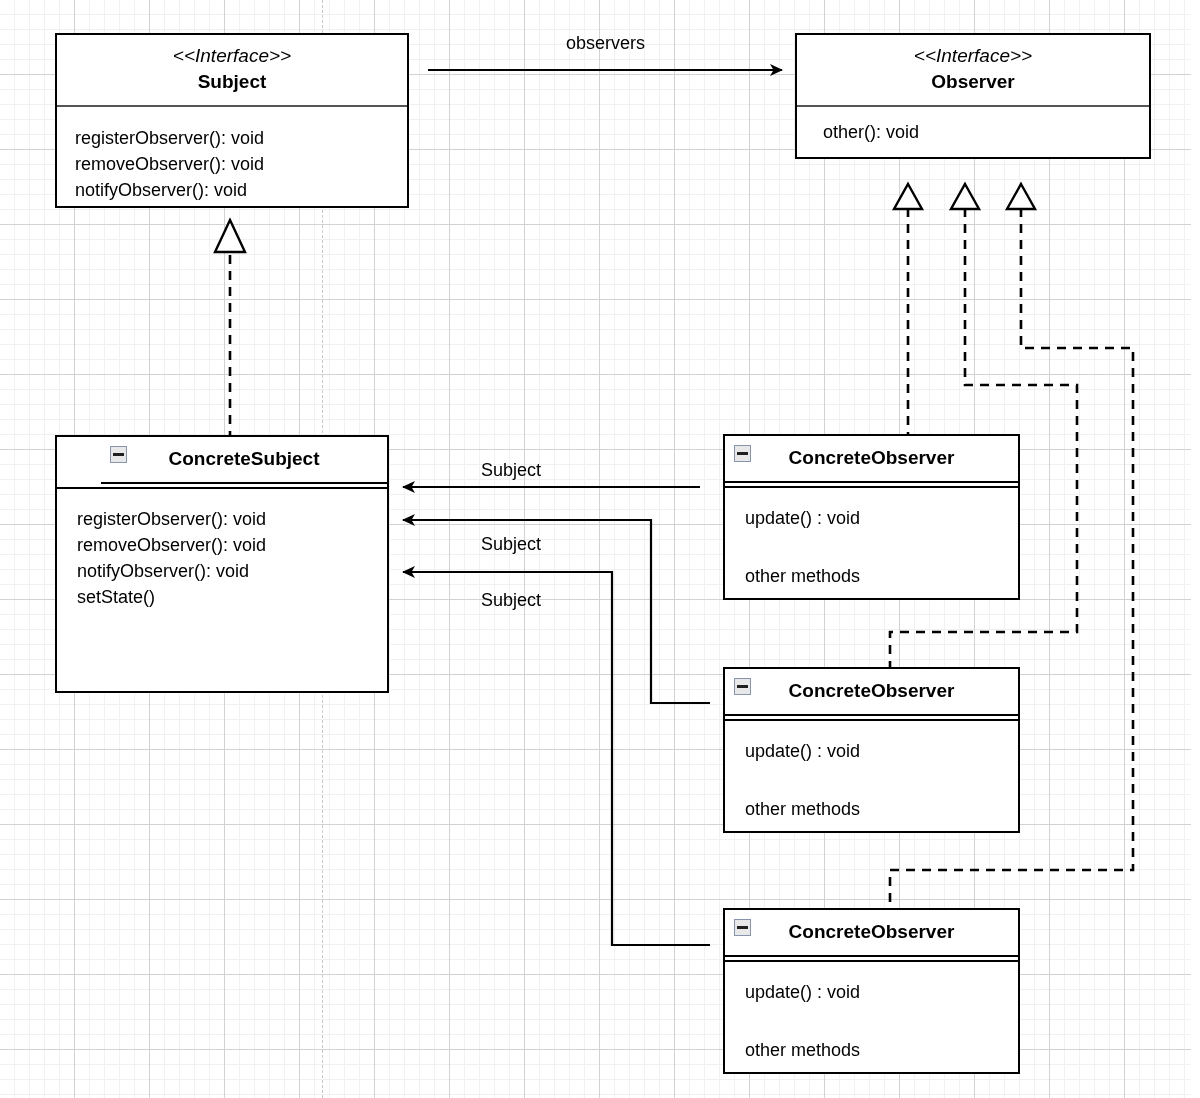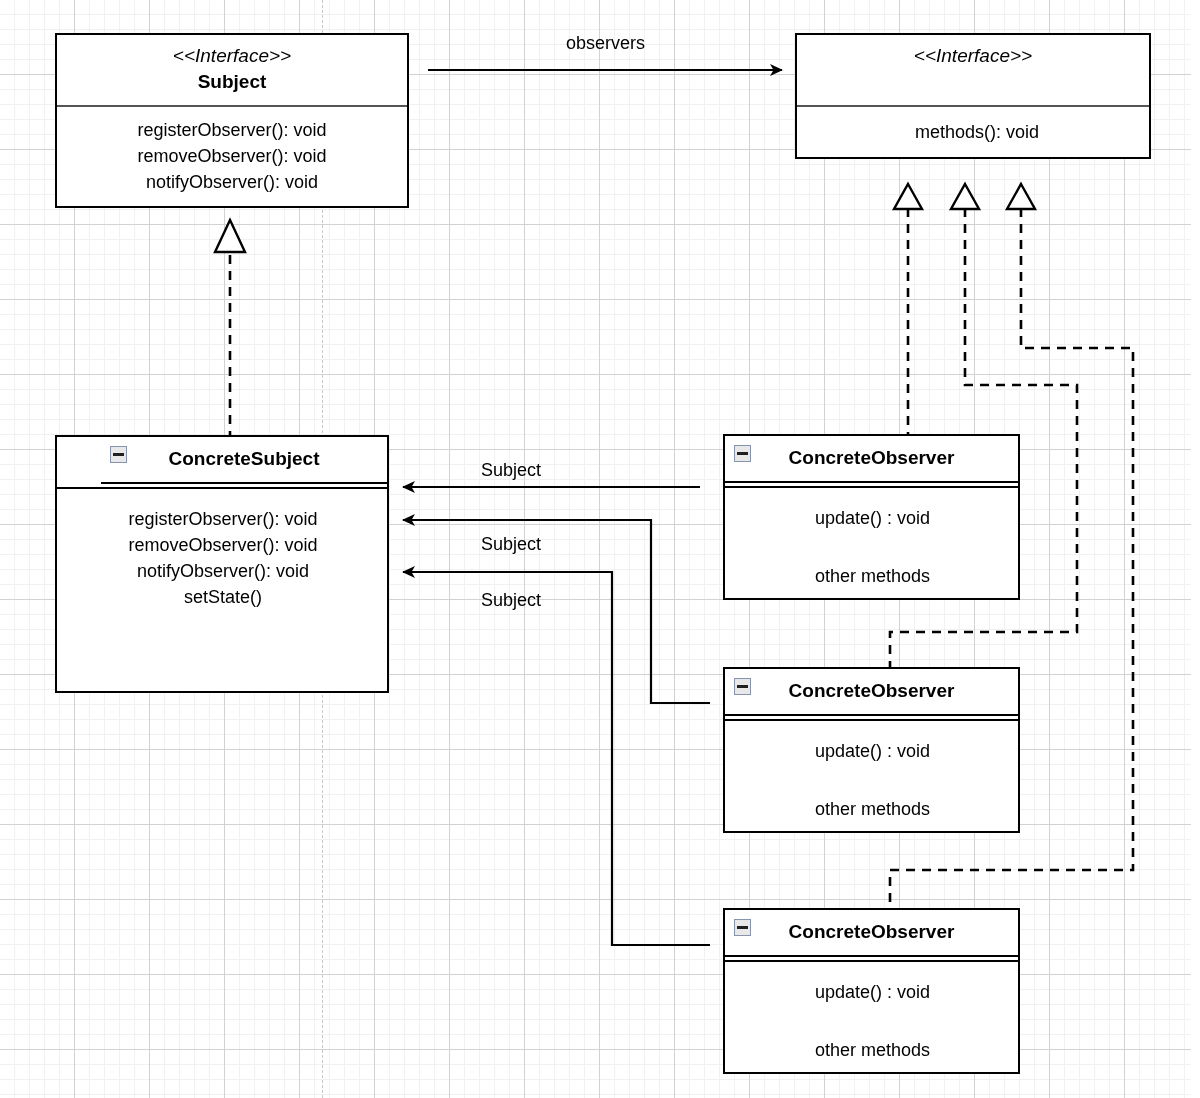--- a/index.html
+++ b/index.html
@@ -60,22 +60,21 @@
     font-weight: normal;
   }
   .cls-name {
     display: block;
     font-weight: bold;
     font-size: 19px;
     line-height: 26px;
   }
   .uml-compartment {
     box-sizing: border-box;
-    padding: 10px 18px 10px 18px;
-    text-align: center;
+    padding: 18px 18px 10px 18px;
   }
   .member {
     font-size: 18px;
     line-height: 26px;
     color: #000;
     white-space: nowrap;
   }
   .member.gap {
     margin-top: 32px;
   }
@@ -197,23 +196,24 @@
     <div class="uml-compartment">
       <div class="member">registerObserver(): void</div>
       <div class="member">removeObserver(): void</div>
       <div class="member">notifyObserver(): void</div>
     </div>
   </div>
 
   <div class="uml-box" style="left:795px; top:33px; width:356px; height:126px;">
     <div class="uml-header iface" style="height:72px; padding-top:8px;">
       <span class="stereotype">&lt;&lt;Interface&gt;&gt;</span>
+      <span class="cls-name">Observer</span>
     </div>
     <div class="uml-compartment" style="padding-top:12px;">
-      <div class="member" style="padding-left:8px;">methods(): void</div>
+      <div class="member" style="padding-left:8px;">other(): void</div>
     </div>
   </div>
 
   <div class="uml-box" style="left:55px; top:435px; width:334px; height:258px;">
     <div class="uml-header concrete" style="height:47px; line-height:43px;margin-left:44px;">
       <span class="collapse-icon">
           <i></i>
         </span>
       <span class="cls-name" style="line-height:43px; font-size:19px;">ConcreteSubject</span>
     </div>

